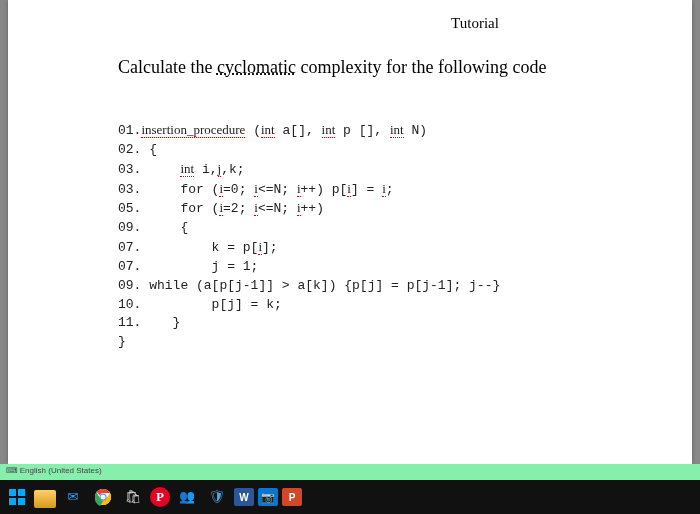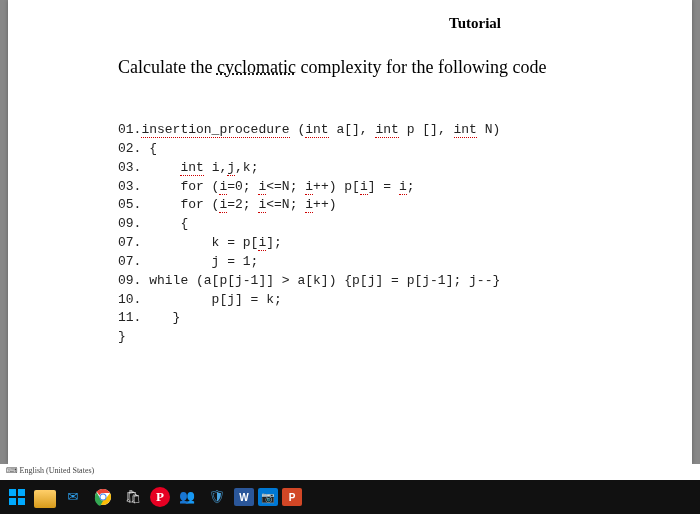--- a/index.html
+++ b/index.html
@@ -5,39 +5,39 @@
   * { margin: 0; padding: 0; box-sizing: border-box; }
   html, body { width: 700px; height: 514px; overflow: hidden; font-family: "Times New Roman", serif; background: #888; }
   .page {
     position: absolute;
     left: 8px; top: 0;
     width: 684px; height: 464px;
     background: #fff;
     box-shadow: 0 0 4px rgba(0,0,0,.3);
   }
   .content { padding: 10px 30px 0 110px; }
-  .title { text-align: center; font-weight: bold; font-size: 15px; margin: 5px 0 25px 170px; }
+  .title { text-align: center; font-weight: normal; font-size: 15px; margin: 5px 0 25px 170px; }
   .question { font-size: 18px; margin-bottom: 43px; }
   .u { text-decoration: underline; text-decoration-style: dotted; }
   .code { font-family: "Courier New", monospace; font-size: 13px; line-height: 1.45; white-space: pre; color: #222; }
   .statusbar {
     position: absolute; left: 0; bottom: 34px; width: 700px; height: 16px;
-    background: #ffffff; font-size: 8px; font-family: Liberation Serif, serif;
+    background: #86efac; font-size: 8px; font-family: Liberation Sans, sans-serif;
     color: #444; padding: 2px 6px;
   }
   .taskbar {
     position: absolute; left: 0; bottom: 0; width: 700px; height: 34px;
     background: #111; display: flex; align-items: center; padding: 0 4px; gap: 4px;
   }
   .tb-icon {
     width: 26px; height: 26px; border-radius: 2px;
     display: flex; align-items: center; justify-content: center;
     font-size: 13px; color: #fff; cursor: pointer;
   }
-  .dotu { border-bottom: 1px dotted #c00; }
+  .dotu { border-bottom: 1px dotted #c00; font-family: Liberation Serif, serif; }
   .tb-start svg { width: 16px; height: 16px; }
 </style>
 </head>
 <body>
 
 <div class="page">
   <div class="content">
     <div class="title">Tutorial</div>
     <div class="question">
       <span>Calculate the </span><span class="u">cyclomatic</span><span> complexity for the following code</span>

